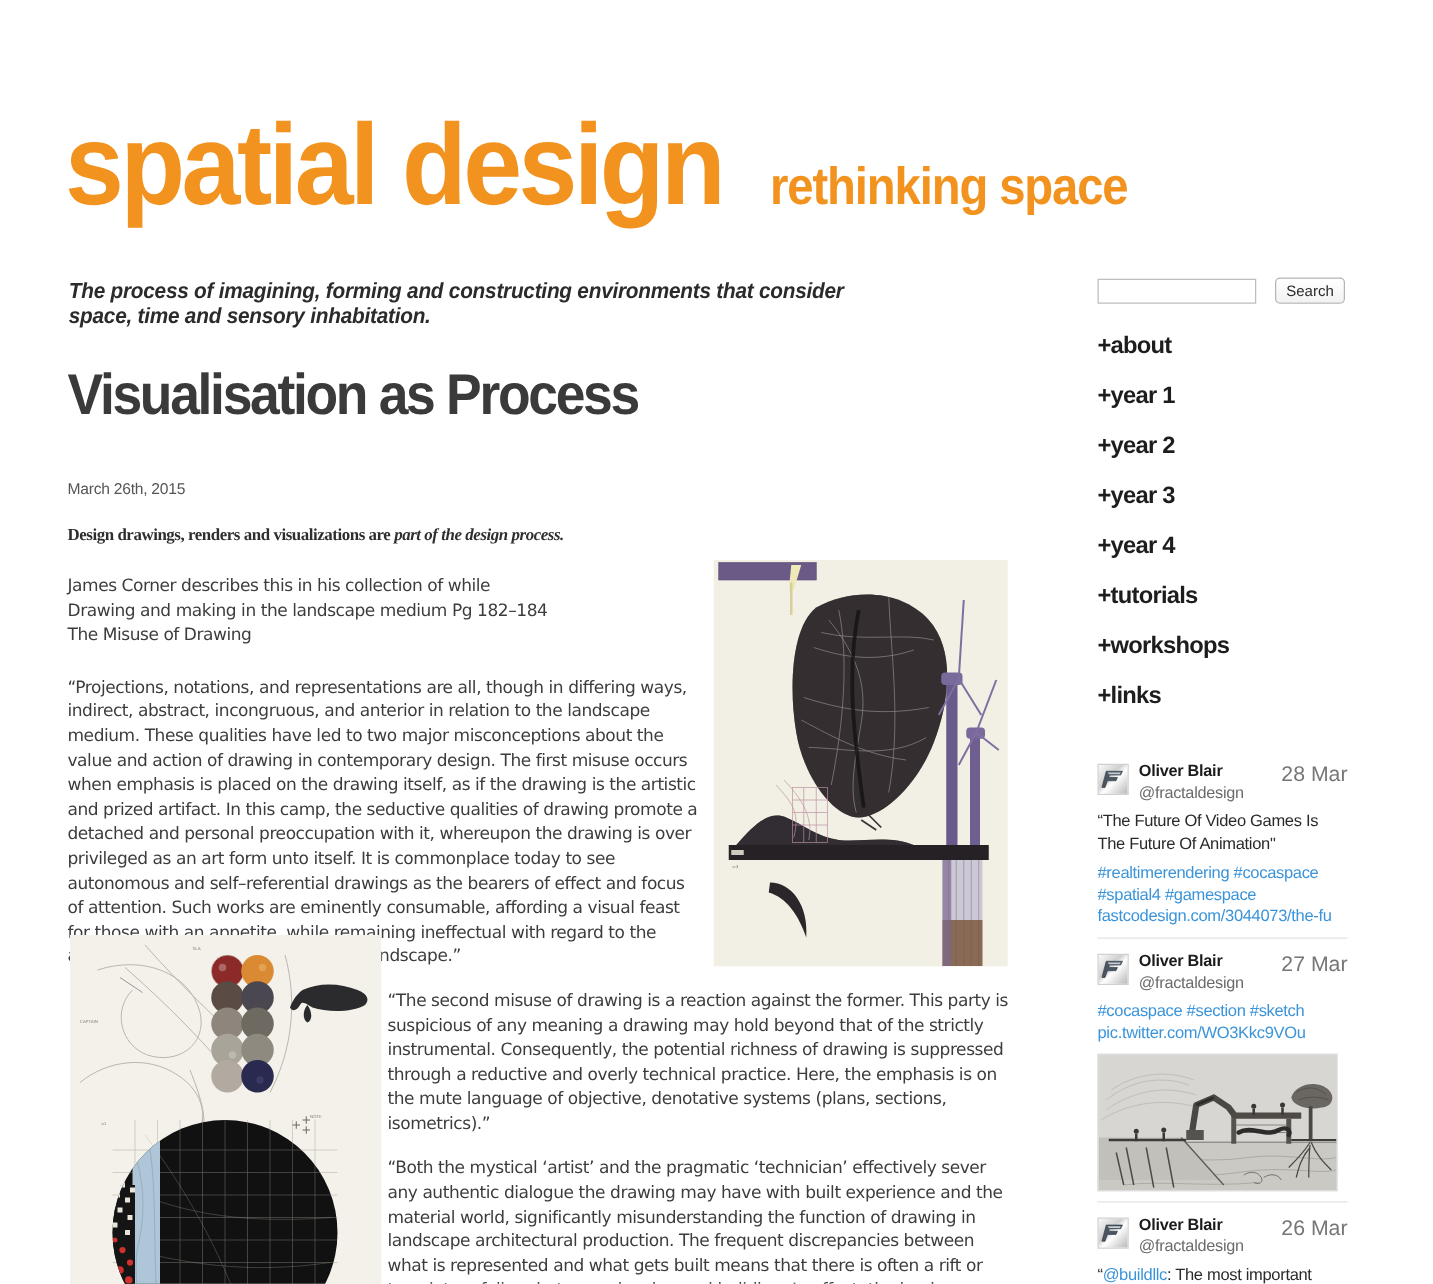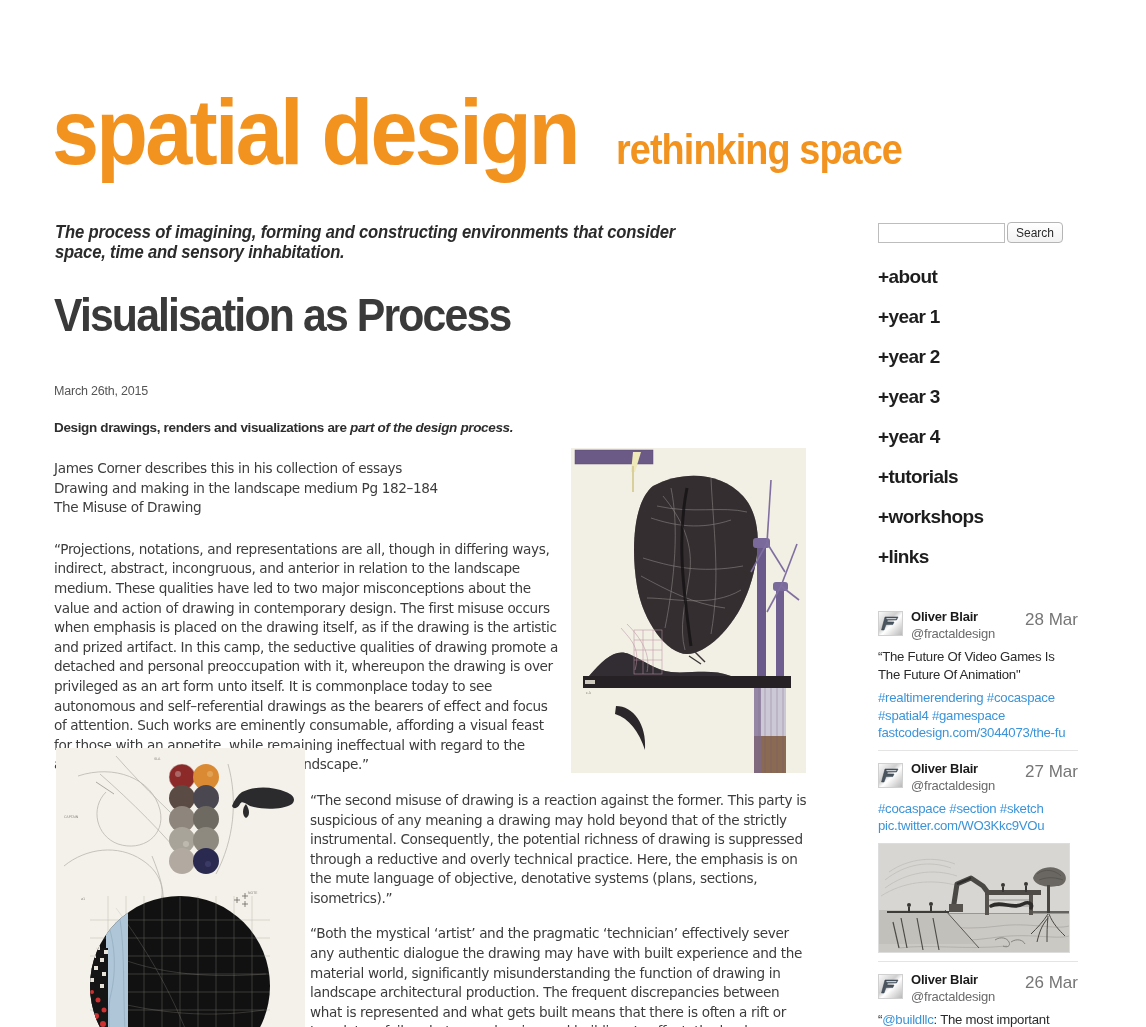--- a/index.html
+++ b/index.html
@@ -80,21 +80,21 @@
     transform-origin: left top;
   }
   .post-date {
     font-family: "Liberation Sans", sans-serif;
     font-size: 12.5px;
     color: #565656;
     margin: 0 0 22px 2px;
     letter-spacing: -0.2px;
   }
   .lede {
-    font-family: Liberation Sans, sans-serif;
+    font-family: Liberation Serif, serif;
     font-weight: bold;
     font-size: 13.5px;
     color: #2e2e2e;
     margin: 0 0 24px 2px;
     letter-spacing: -0.35px;
   }
   .lede i { font-style: italic; }
 
   .body-text {
     font-family: "DejaVu Sans", sans-serif;
@@ -136,21 +136,21 @@
 
   
   .sidebar {
     position: absolute;
     left: 878px; top: 190px;
     width: 200px;
   }
   .search-row {
     display: flex;
     align-items: center;
-    gap: 2px;
+    gap: 15px;
     margin-bottom: 14px;
   }
   .search-input {
     width: 127px; height: 20px;
     border: 1px solid #bdbdbd;
     background: #fff;
     font-family: "Liberation Sans", sans-serif;
     font-size: 12px;
     padding: 1px 3px;
     outline: none;
@@ -255,21 +255,21 @@
 
   <div class="main">
 
     <h1 class="post-title">Visualisation as Process</h1>
 
     <div class="post-date">March 26th, 2015</div>
 
     <p class="lede"><span>Design drawings, renders and visualizations are </span><i>part of the design process.</i></p>
 
     <div class="body-text attrib">
-      <div>James Corner describes this in his collection of essays</div>
+      <div>James Corner describes this in his collection of while</div>
       <div>Drawing and making in the landscape medium Pg 182–184</div>
       <div>The Misuse of Drawing</div>
     </div>
 
     <p class="body-text para-narrow">“Projections, notations, and representations are all, though in differing ways, indirect, abstract, incongruous, and anterior in relation to the landscape medium. These qualities have led to two major misconceptions about the value and action of drawing in contemporary design. The first misuse occurs when emphasis is placed on the drawing itself, as if the drawing is the artistic and prized artifact. In this camp, the seductive qualities of drawing promote a detached and personal preoccupation with it, whereupon the drawing is over privileged as an art form unto itself. It is commonplace today to see autonomous and self–referential drawings as the bearers of effect and focus of attention. Such works are eminently consumable, affording a visual feast for those with an appetite, while remaining ineffectual with regard to the actual production and experience of landscape.”</p>
 
     <div class="wrap-block">
       <div class="shape-left-spacer"></div>
       <p class="body-text">“The second misuse of drawing is a reaction against the former. This party is suspicious of any meaning a drawing may hold beyond that of the strictly instrumental. Consequently, the potential richness of drawing is suppressed through a reductive and overly technical practice. Here, the emphasis is on the mute language of objective, denotative systems (plans, sections, isometrics).”</p>
       <p class="body-text">“Both the mystical ‘artist’ and the pragmatic ‘technician’ effectively sever any authentic dialogue the drawing may have with built experience and the material world, significantly misunderstanding the function of drawing in landscape architectural production. The frequent discrepancies between what is represented and what gets built means that there is often a rift or translatory failure between drawing and building. In effect, the landscape medium becomes ‘contaminated’ by drawing; that is to say, the innate richness of the landscape itself is suppressed or suffocated by another medium, which is either excessively privileged or significantly undervalued.”</p>

